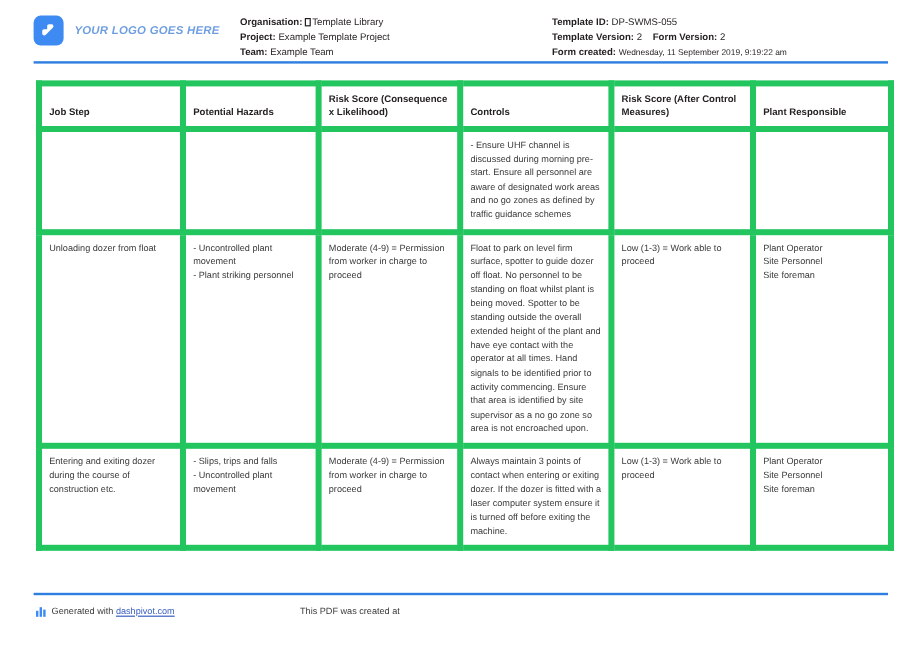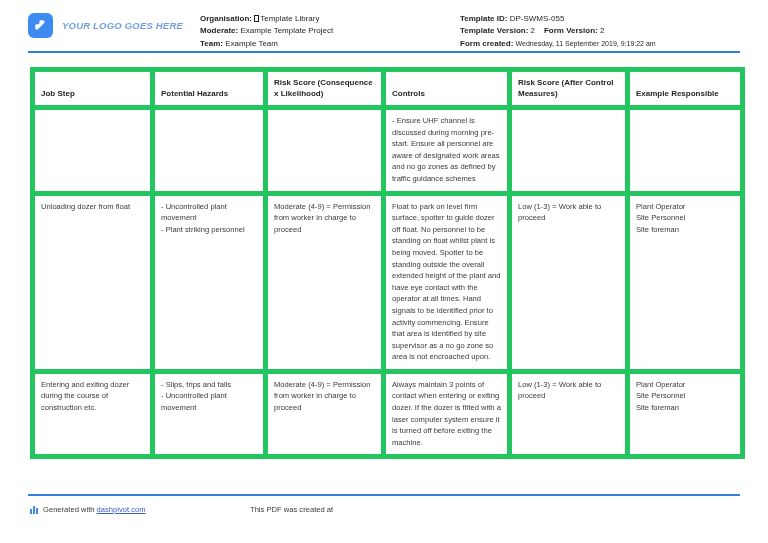--- a/index.html
+++ b/index.html
@@ -196,21 +196,21 @@
       </span>
       <span class="logo-text">YOUR LOGO GOES HERE</span>
     </div>
 
     <div class="meta-col meta-col-1">
       <div class="meta-line">
         <b>Organisation:</b>
         <span class="missing-glyph"></span><span>Template Library</span>
       </div>
       <div class="meta-line">
-        <b>Moderate:</b>
+        <b>Project:</b>
         <span>Example Template Project</span>
       </div>
       <div class="meta-line">
         <b>Team:</b>
         <span>Example Team</span>
       </div>
     </div>
 
     <div class="meta-col meta-col-2">
       <div class="meta-line">
@@ -243,21 +243,21 @@
         <col class="col-risk2">
         <col class="col-person">
       </colgroup>
       <thead>
         <tr>
           <th>Job Step</th>
           <th>Potential Hazards</th>
           <th>Risk Score (Consequence x Likelihood)</th>
           <th>Controls</th>
           <th>Risk Score (After Control Measures)</th>
-          <th>Example Responsible</th>
+          <th>Plant Responsible</th>
         </tr>
       </thead>
       <tbody>
         <tr>
           <td></td>
           <td></td>
           <td></td>
           <td>- Ensure UHF channel is discussed during morning pre-start. Ensure all personnel are aware of designated work areas and no go zones as defined by traffic guidance schemes</td>
           <td></td>
           <td></td>

